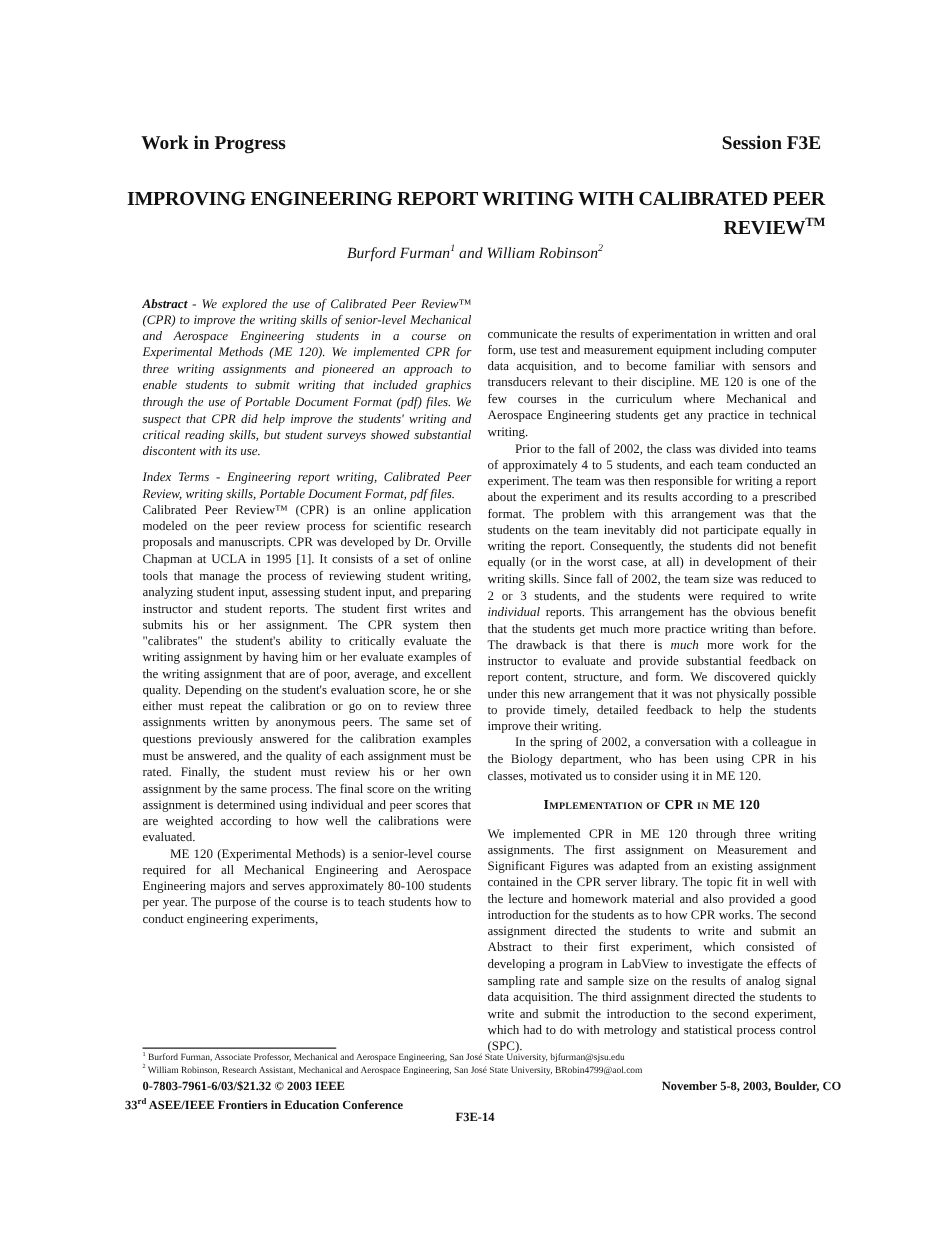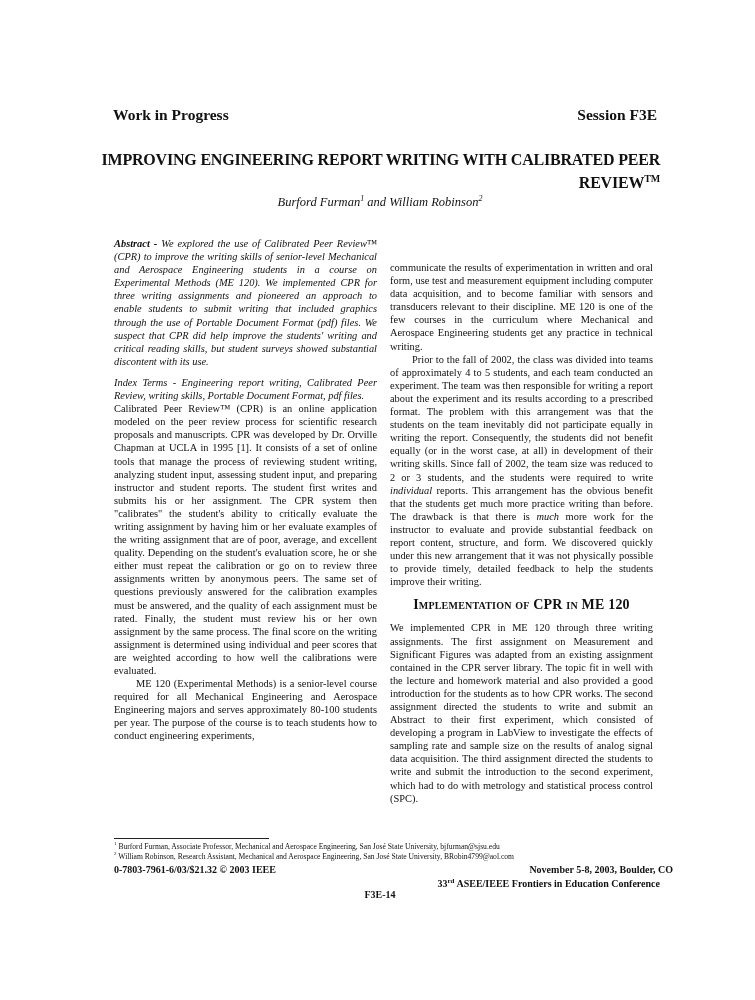--- a/index.html
+++ b/index.html
@@ -11,31 +11,31 @@
   .title sup { font-size:10px; }
   .authors { position:absolute; top:194px; left:100px; width:560px; text-align:center; font-style:italic; font-size:12.5px; }
   .authors sup { font-size:8px; }
   .col { position:absolute; top:237px; width:263px; font-size:10.4px; line-height:13.1px; text-align:justify; }
   .col-left { left:114px; }
   .col-right { left:390px;margin-top:24px; }
   .col p { margin:0; }
   .ind { text-indent:22px; }
   .ital { font-style:italic; }
   .sec { text-align:center; font-weight:bold; font-size:12px; margin:10px 0 10px 0 !important; font-variant:small-caps; letter-spacing:0.2px; }
-  .sec-big { font-size:14px; }
+  .sec-big { font-size:11px; }
   .gap { height:8px; }
   .rule { position:absolute; top:838px; left:114px; width:155px; border-top:1px solid #222; }
   .fn { position:absolute; left:114px; font-size:7.6px; white-space:nowrap; }
   .fn1 { top:841px; }
   .fn2 { top:851px; }
   .fn sup { font-size:5px; }
   .foot { position:absolute; font-weight:bold; font-size:10px; white-space:nowrap; }
   .foot-left { top:864px; left:114px; }
   .foot-right { top:864px; right:82px;margin-left:46px; }
-  .foot-conf { top:877px; left:100px; width:560px; text-align:right; }
+  .foot-conf { top:877px; left:100px; width:560px; text-align:left; }
   .foot-page { top:889px; left:100px; width:560px; text-align:center; }
   .foot sup { font-size:7px; }
 </style>
 </head>
 <body>
 
 <div class="hdr hdr-left">Work in Progress</div>
 <div class="hdr hdr-right">Session F3E</div>
 
 <div class="title"><span>IMPROVING ENGINEERING REPORT WRITING WITH CALIBRATED PEER REVIEW</span><sup>TM</sup></div>
@@ -46,20 +46,21 @@
   <p class="ital"><b>Abstract - </b><span>We explored the use of Calibrated Peer Review™ (CPR) to improve the writing skills of senior-level Mechanical and Aerospace Engineering students in a course on Experimental Methods (ME 120). We implemented CPR for three writing assignments and pioneered an approach to enable students to submit writing that included graphics through the use of Portable Document Format (pdf) files. We suspect that CPR did help improve the students' writing and critical reading skills, but student surveys showed substantial discontent with its use.</span></p>
   <div class="gap"></div>
   <p class="ital"><span>Index Terms</span><span> - Engineering report writing, Calibrated Peer Review, writing skills, Portable Document Format, pdf files.</span></p>
   <p>Calibrated Peer Review™ (CPR) is an online application modeled on the peer review process for scientific research proposals and manuscripts. CPR was developed by Dr. Orville Chapman at UCLA in 1995 [1]. It consists of a set of online tools that manage the process of reviewing student writing, analyzing student input, assessing student input, and preparing instructor and student reports. The student first writes and submits his or her assignment. The CPR system then "calibrates" the student's ability to critically evaluate the writing assignment by having him or her evaluate examples of the writing assignment that are of poor, average, and excellent quality. Depending on the student's evaluation score, he or she either must repeat the calibration or go on to review three assignments written by anonymous peers. The same set of questions previously answered for the calibration examples must be answered, and the quality of each assignment must be rated. Finally, the student must review his or her own assignment by the same process. The final score on the writing assignment is determined using individual and peer scores that are weighted according to how well the calibrations were evaluated.</p>
   <p class="ind">ME 120 (Experimental Methods) is a senior-level course required for all Mechanical Engineering and Aerospace Engineering majors and serves approximately 80-100 students per year. The purpose of the course is to teach students how to conduct engineering experiments,</p>
 </div>
 
 <div class="col col-right">
   <p>communicate the results of experimentation in written and oral form, use test and measurement equipment including computer data acquisition, and to become familiar with sensors and transducers relevant to their discipline. ME 120 is one of the few courses in the curriculum where Mechanical and Aerospace Engineering students get any practice in technical writing.</p>
   <p class="ind"><span>Prior to the fall of 2002, the class was divided into teams of approximately 4 to 5 students, and each team conducted an experiment. The team was then responsible for writing a report about the experiment and its results according to a prescribed format. The problem with this arrangement was that the students on the team inevitably did not participate equally in writing the report. Consequently, the students did not benefit equally (or in the worst case, at all) in development of their writing skills. Since fall of 2002, the team size was reduced to 2 or 3 students, and the students were required to write </span><i>individual</i><span> reports. This arrangement has the obvious benefit that the students get much more practice writing than before. The drawback is that there is </span><i>much</i><span> more work for the instructor to evaluate and provide substantial feedback on report content, structure, and form. We discovered quickly under this new arrangement that it was not physically possible to provide timely, detailed feedback to help the students improve their writing.</span></p>
+  <p class="ind">In the spring of 2002, a conversation with a colleague in the Biology department, who has been using CPR in his classes, motivated us to consider using it in ME 120.</p>
   <p class="sec sec-big">Implementation of CPR in ME 120</p>
   <p>We implemented CPR in ME 120 through three writing assignments. The first assignment on Measurement and Significant Figures was adapted from an existing assignment contained in the CPR server library. The topic fit in well with the lecture and homework material and also provided a good introduction for the students as to how CPR works. The second assignment directed the students to write and submit an Abstract to their first experiment, which consisted of developing a program in LabView to investigate the effects of sampling rate and sample size on the results of analog signal data acquisition. The third assignment directed the students to write and submit the introduction to the second experiment, which had to do with metrology and statistical process control (SPC).</p>
 </div>
 
 <div class="rule"></div>
 <div class="fn fn1"><sup>1</sup> <span>Burford Furman, Associate Professor, Mechanical and Aerospace Engineering, San José State University, bjfurman@sjsu.edu</span></div>
 <div class="fn fn2"><sup>2</sup> <span>William Robinson, Research Assistant, Mechanical and Aerospace Engineering, San José State University, BRobin4799@aol.com</span></div>
 
 <div class="foot foot-left">0-7803-7961-6/03/$21.32 © 2003 IEEE</div>
 <div class="foot foot-right">November 5-8, 2003, Boulder, CO</div>

